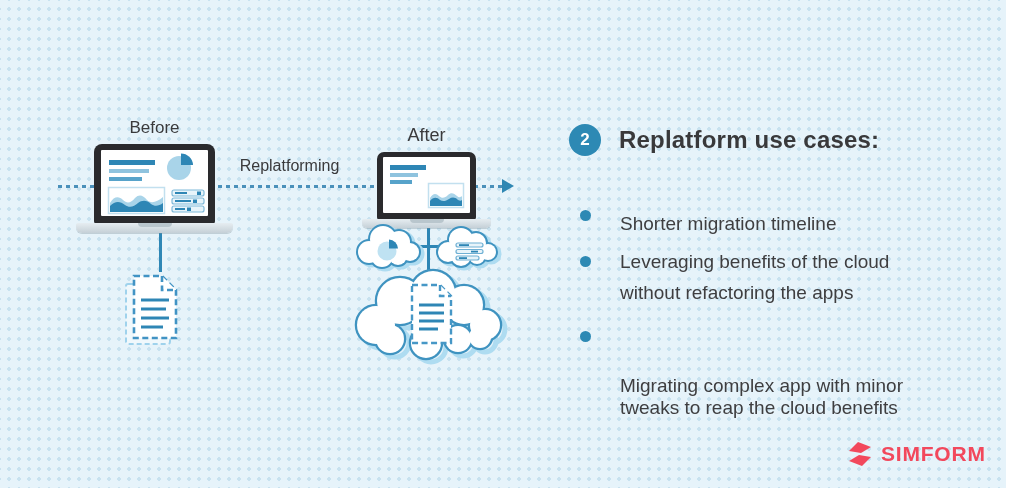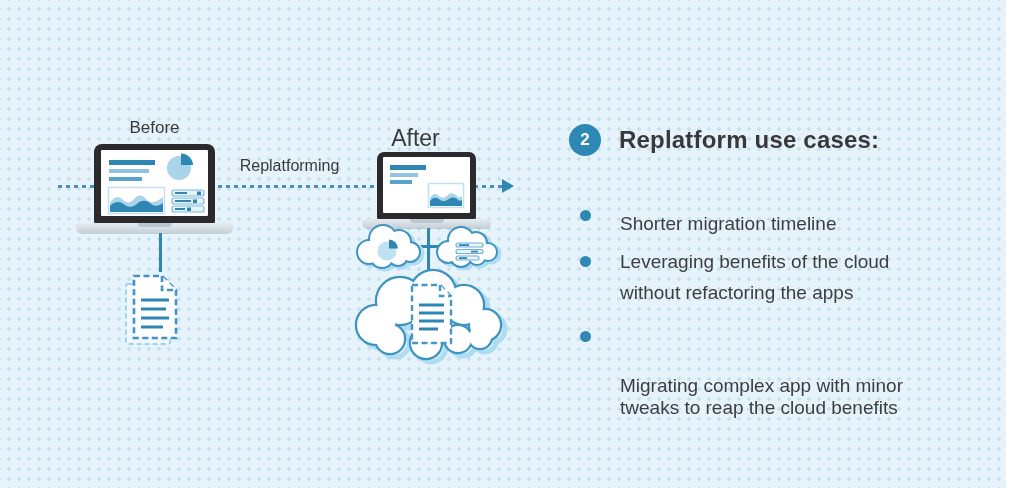--- a/index.html
+++ b/index.html
@@ -16,21 +16,21 @@
   
   .arrow-line { left:58px; top:185px; width:447px; height:3px; z-index:1;
     background:repeating-linear-gradient(90deg,#4a90ba 0 4px, transparent 4px 8px); }
   .arrow-head { left:502px; top:179px; width:0; height:0; z-index:1;
     border-top:7px solid transparent; border-bottom:7px solid transparent;
     border-left:12px solid #2f87b3; }
 
   
   .diagram-label { color:#3a3a3c; font-weight:500; text-align:center; z-index:5; }
   .label-before { left:94px; top:118px; width:121px; font-size:17px; }
-  .label-after  { left:366px; top:125px; width:99px; font-size:23px; }
+  .label-after  { left:377px; top:125px; width:99px; font-size:18px; }
   .label-arrow  { left:212px; top:157px; width:155px; font-size:16px; }
 
   
   .laptop { z-index:3; background:#2a2a2d; }
   .laptop-before { left:94px; top:144px; width:121px; height:80px;
     border-radius:8px 8px 3px 3px; padding:6px 7px 8px; }
   .laptop-after  { left:377px; top:152px; width:99px; height:68px;
     border-radius:7px 7px 3px 3px; padding:5px 6px 7px; }
   .screen { width:100%; height:100%; background:#fff; border-radius:1px; overflow:hidden; }
   .laptop-base { z-index:3; background:linear-gradient(180deg,#e6edf1,#c5d0d7);
@@ -271,14 +271,21 @@
   <div class="abs bullet-text bullet-1">Shorter migration timeline</div>
 
   <div class="abs bullet-dot dot-2"></div>
   <div class="abs bullet-text bullet-2">Leveraging benefits of the cloud
 without refactoring the apps</div>
 
   <div class="abs bullet-dot dot-3"></div>
   <div class="abs bullet-text bullet-3">Migrating complex app with minor
 tweaks to reap the cloud benefits</div>
 
+  <div class="abs logo">
+    <svg width="28" height="28" viewBox="0 0 28 28">
+      <path d="M25,7 L12,2 L3,11 L15,13 Z" fill="#f2485c"></path>
+      <path d="M3,21 L16,26 L25,17 L13,15 Z" fill="#f2485c"></path>
+    </svg>
+    <span class="logo-text">SIMFORM</span>
+  </div>
 
 </div>
 
 </body></html>

